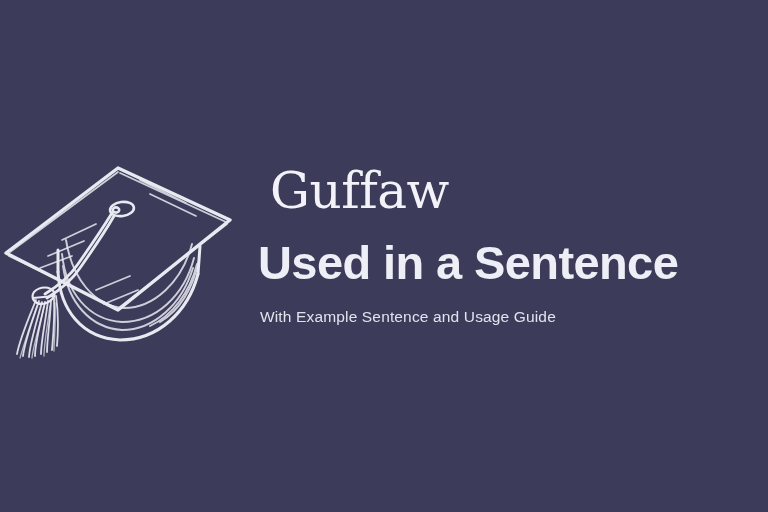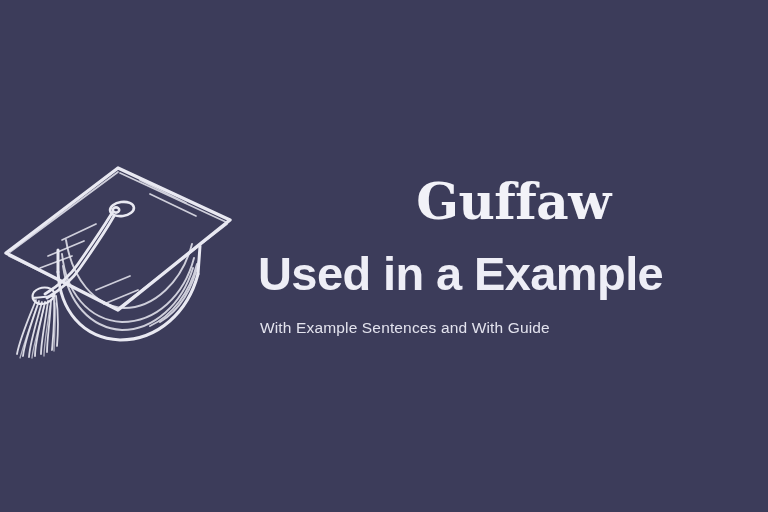--- a/index.html
+++ b/index.html
@@ -33,29 +33,28 @@
   
   #headline-block {
     position: absolute;
     left: 258px;
     top: 160px;
     width: 505px;
   }
 
   #word-title {
     font-family: "DejaVu Serif", "Liberation Serif", serif;
-    font-weight: 700;
+    font-weight: 400;
     font-size: 50px;
     line-height: 1.0;
     letter-spacing: -0.5px;
     color: #f2f2f8;
-    margin: 17px;
+    margin: 6px;
     padding: 0 0 0 6px;
     white-space: nowrap;
-    text-align: center;
   }
 
   #main-title {
     font-family: "Liberation Sans", sans-serif;
     font-weight: 700;
     font-size: 47px;
     line-height: 1.05;
     letter-spacing: -0.6px;
     color: #eeeef6;
     margin: 22px 0 0 0;
@@ -155,18 +154,18 @@
         <path d="M63 126 C 68 162, 90 188, 122 190 C 154 190, 182 164, 193 128"></path>
         <path d="M66 100 C 72 138, 94 166, 124 168 C 154 168, 182 142, 192 104"></path>
         <path d="M150 186 C 172 176, 190 152, 197 124"></path>
         <path d="M160 182 C 180 170, 193 148, 199 120"></path>
       </g>
     </svg>
   </div>
 
   <div id="headline-block">
     <div id="word-title">Guffaw</div>
-    <div id="main-title">Used in a Example</div>
-    <div id="sub-title">With Example Sentences and With Guide</div>
+    <div id="main-title">Used in a Sentence</div>
+    <div id="sub-title">With Example Sentence and Usage Guide</div>
   </div>
 
 
 </div>
 
 </body></html>

